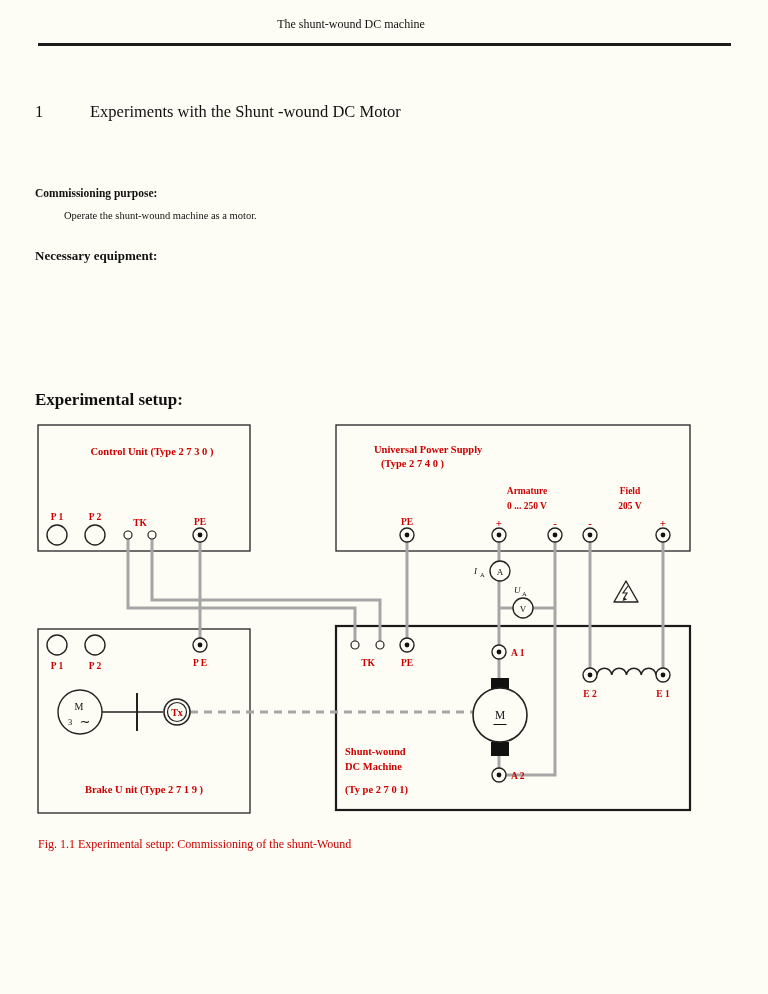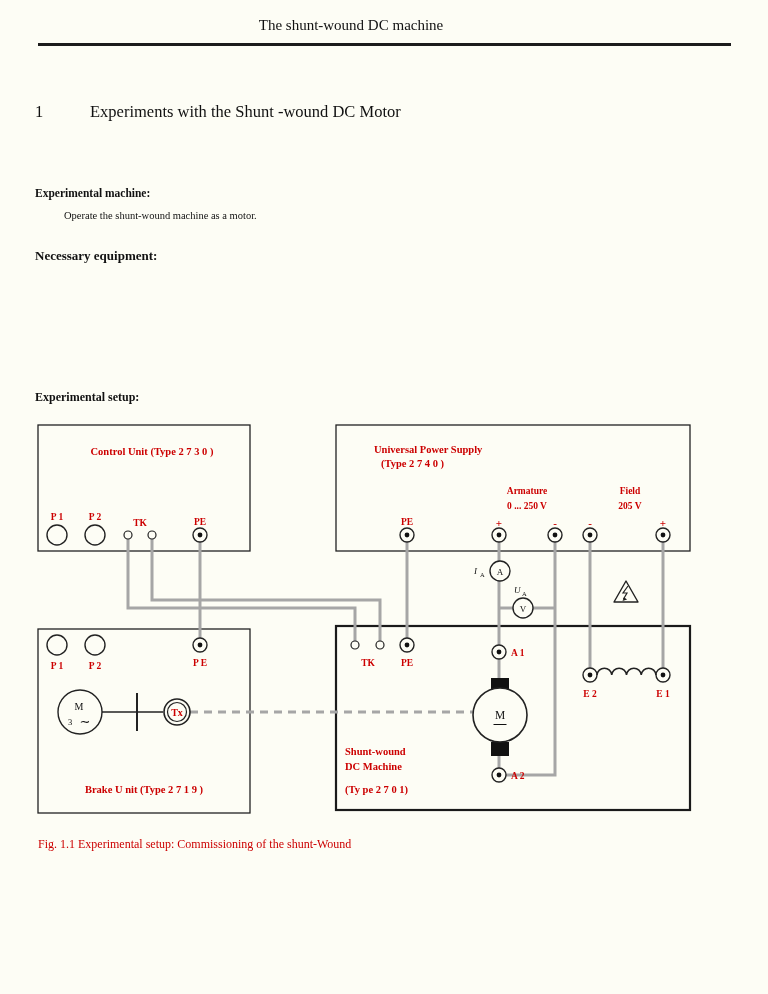--- a/index.html
+++ b/index.html
@@ -3,32 +3,32 @@
 <meta charset="utf-8">
 <style>
   html,body { margin:0; padding:0; }
   body { background:#e9e9e9; }
   .page {
     position:relative; width:768px; height:994px; margin:0 auto;
     background:#fdfdf5; color:#111;
     font-family:"Liberation Serif", serif; overflow:hidden;
   }
   .abs { position:absolute; }
-  .header-title { top:17px; left:0; width:702px; text-align:center; font-size:15px; }
+  .header-title { top:17px; left:0; width:702px; text-align:center; font-size:12px; }
   .header-rule { top:43px; left:38px; width:693px; height:2.5px; background:#1c1c1c; }
   .section-heading { top:102px; left:35px; font-size:16.5px; }
   .section-heading .sec-num { display:inline-block; width:55px; }
   .experiment-heading { top:147px; left:35px; font-size:13.5px; font-weight:bold; }
   .exp-icon { display:inline-block; width:10px; height:10px; border:2px solid #000; border-radius:2px; margin-right:11px; vertical-align:-1px; }
   .purpose-label { top:187px; left:35px; font-size:11.5px; font-weight:bold; }
   .purpose-text { top:210px; left:35px; font-size:10.5px;margin-left:29px; }
   .equipment-label { top:248px; left:35px; font-size:13px; font-weight:bold; }
   .equipment-list { top:273px; left:35px; font-size:10.5px; }
   .equipment-list div { line-height:17.6px; }
-  .setup-label { top:390px; left:35px; font-size:12px; font-weight:bold; }
+  .setup-label { top:390px; left:35px; font-size:17px; font-weight:bold; }
   .diagram { top:420px; left:0; }
   .figure-caption { top:837px; left:38px; font-size:12px; color:#cc0000; }
 
   svg text { font-family:"Liberation Serif", serif; }
   .red-lbl  { fill:#cc0000; font-weight:bold; font-size:9.5px; }
   .red-lbl-lg { fill:#cc0000; font-weight:bold; font-size:10.5px; }
   .red-sign { fill:#cc0000; font-weight:bold; font-size:11px; }
   .blk { fill:#111; }
   .mid { text-anchor:middle; }
   .box   { fill:none; stroke:#222; stroke-width:1.3; }
@@ -46,21 +46,21 @@
 <div class="page">
 
   <div class="abs header-title">The shunt-wound DC machine</div>
   <div class="abs header-rule"></div>
 
   <div class="abs section-heading">
     <span class="sec-num">1</span><span class="sec-title">Experiments with the Shunt -wound DC Motor</span>
   </div>
 
 
-  <div class="abs purpose-label">Experimental machine:</div>
+  <div class="abs purpose-label">Commissioning purpose:</div>
   <div class="abs purpose-text">Operate the shunt-wound machine as a motor.</div>
 
   <div class="abs equipment-label">Necessary equipment:</div>
 
   <div class="abs setup-label">Experimental setup:</div>
 
   <svg class="abs diagram" width="768" height="430" viewBox="0 0 768 430">
 
     <rect class="box" x="38" y="5" width="212" height="126"></rect>
     <rect class="box" x="336" y="5" width="354" height="126"></rect>

